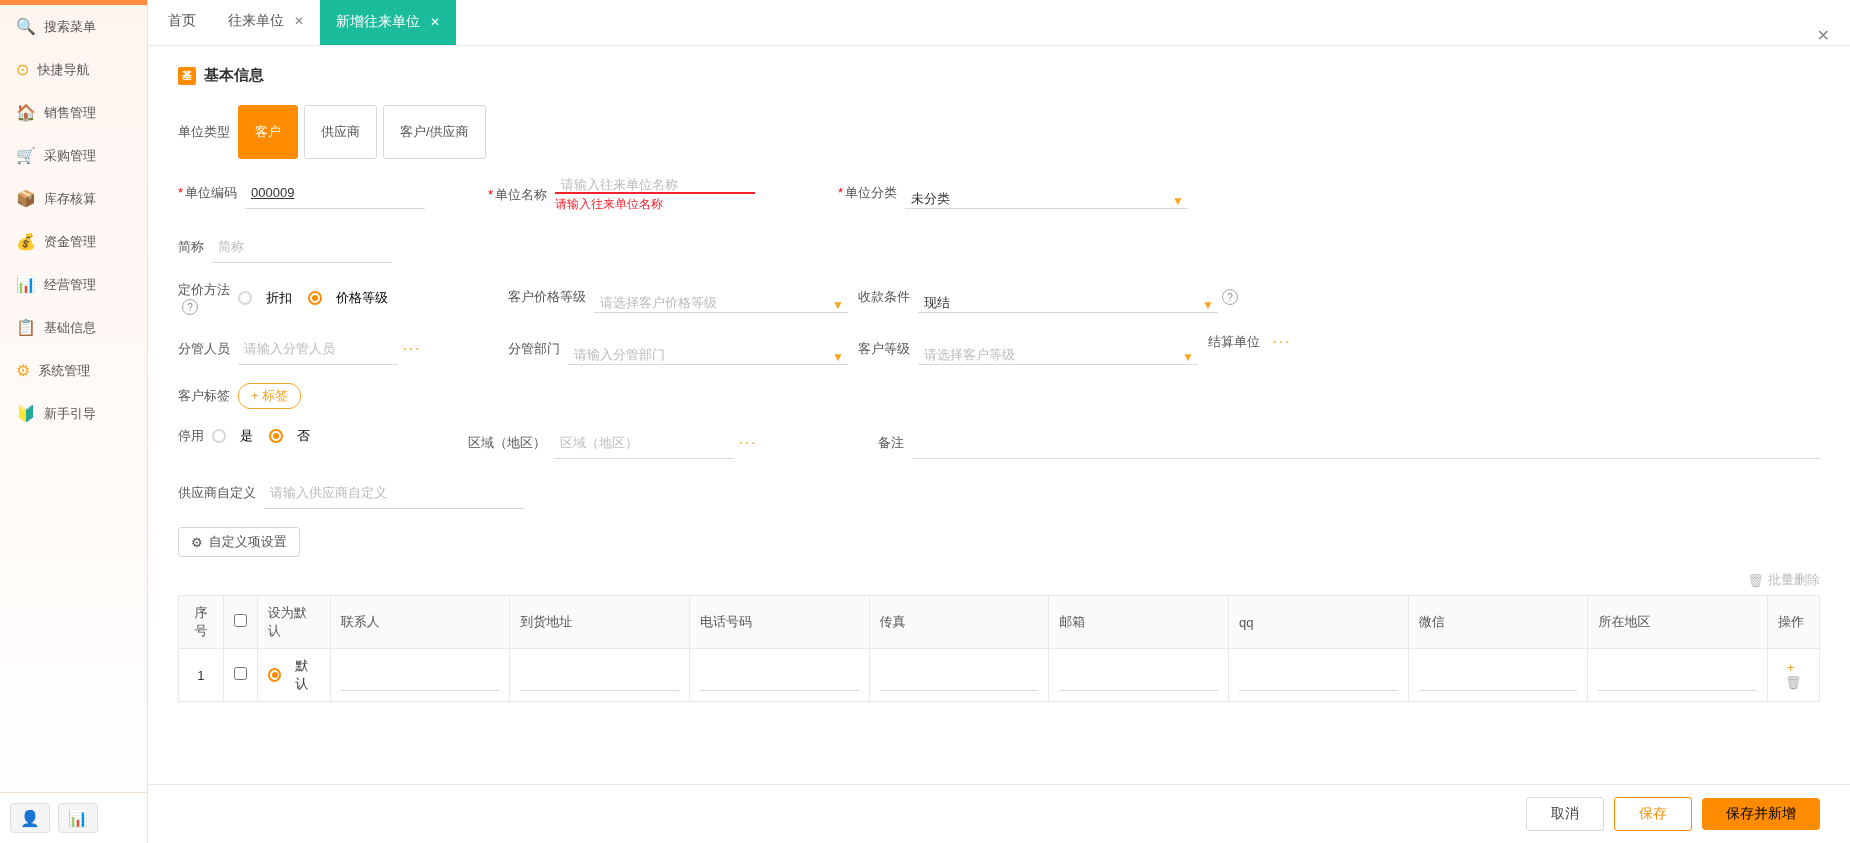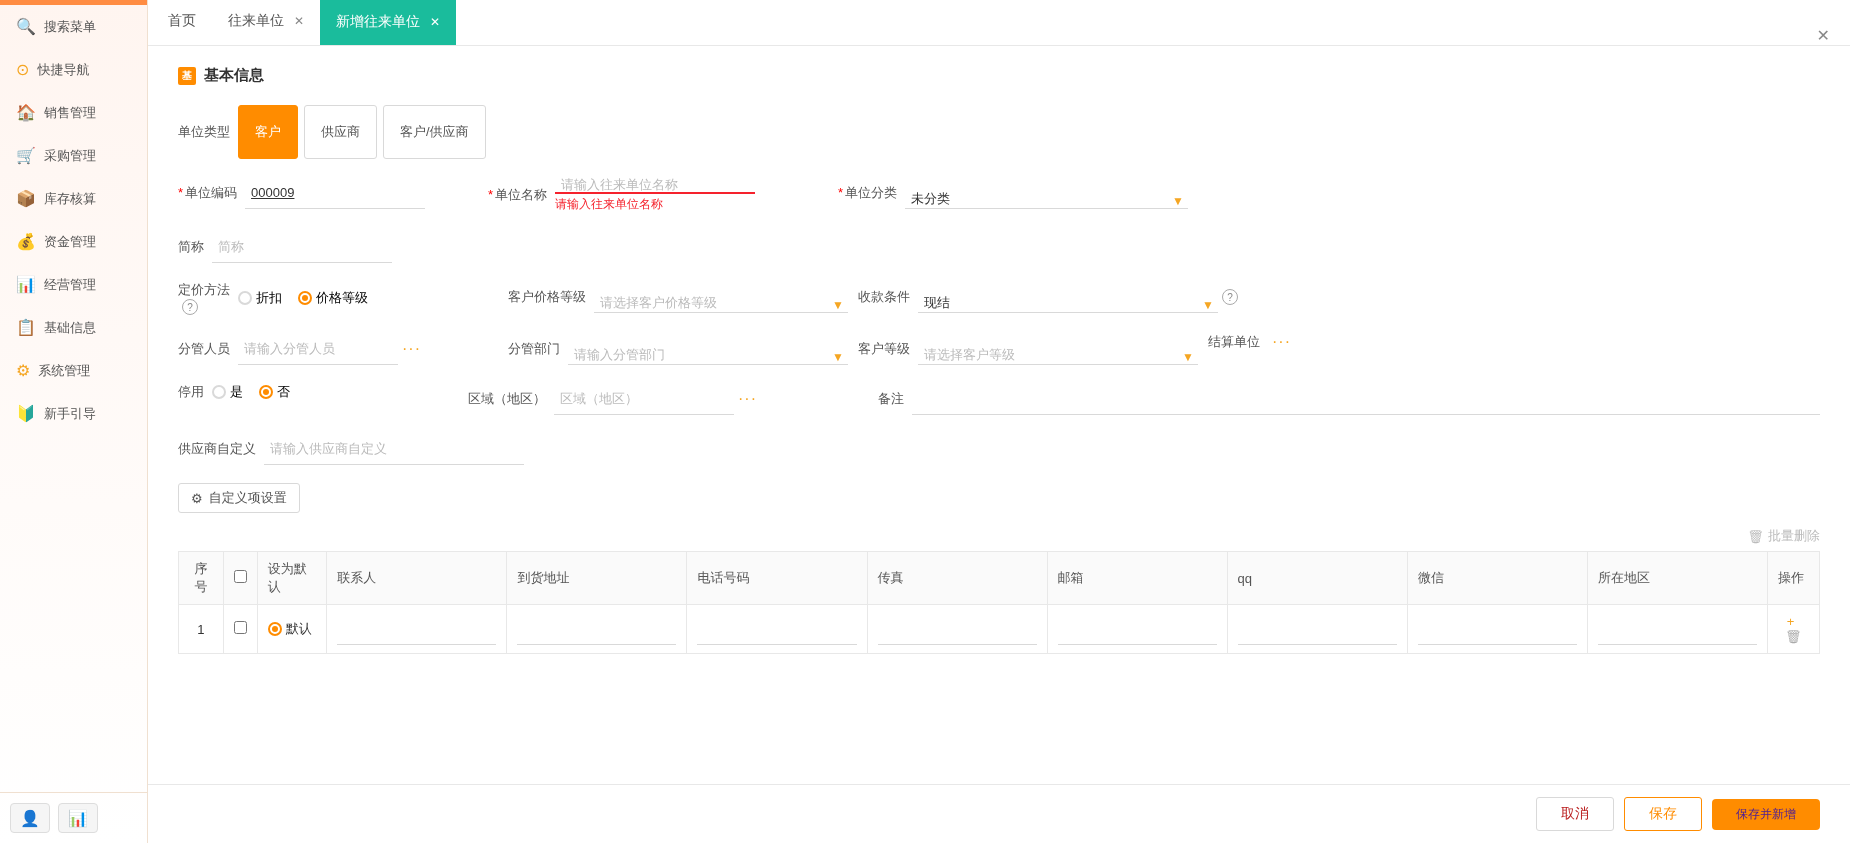--- a/index.html
+++ b/index.html
@@ -169,21 +169,21 @@
       border-radius: 3px;
       background: #fff;
       cursor: pointer;
       font-size: 13px;
       color: #555;
     }
     .type-btn.active { background: #ff8c00; border-color: #ff8c00; color: #fff; }
 
     
     .radio-group { display: flex; align-items: center; gap: 16px; }
-    .radio-item { display: flex; align-items: center; gap: 4px; cursor: pointer; }
+    .radio-item { display: flex; align-items: center; gap: 14px; cursor: pointer; }
     .radio-circle {
       width: 14px; height: 14px;
       border-radius: 50%;
       border: 2px solid #d9d9d9;
       display: flex; align-items: center; justify-content: center;
     }
     .radio-circle.checked { border-color: #ff8c00; }
     .radio-circle.checked::after {
       content: '';
       width: 6px; height: 6px;
@@ -276,39 +276,39 @@
       gap: 10px;
       flex-shrink: 0;
     }
     .btn-cancel {
       padding: 7px 24px;
       border: 1px solid #d9d9d9;
       border-radius: 3px;
       background: #fff;
       cursor: pointer;
       font-size: 14px;
-      color: #b91c1c;
+      color: #404040;
     }
     .btn-save {
       padding: 7px 24px;
       border: 1px solid #ff8c00;
       border-radius: 3px;
       background: #fff;
       cursor: pointer;
       font-size: 14px;
       color: #ff8c00;
     }
     .btn-save-new {
       padding: 7px 24px;
       border: none;
       border-radius: 4px;
       background: #ff8c00;
       cursor: pointer;
-      font-size: 12px;
-      color: #4c1d95;
+      font-size: 14px;
+      color: #000000;
     }
 
     .field-with-error { display: flex; flex-direction: column; flex: 1; }
   </style>
 </head>
 <body>
 
 <div class="sidebar">
   <div class="sidebar-top"></div>
   <div class="sidebar-item">
@@ -473,20 +473,26 @@
           <span class="form-select-text">请选择客户等级</span>
           <span class="select-arrow">▼</span>
         </div>
       </div>
       <div class="form-field" style="flex:1;">
         <span class="form-label">结算单位</span>
         <span class="ellipsis-btn">···</span>
       </div>
     </div>
 
+    <div class="form-row">
+      <div class="form-field">
+        <span class="form-label">客户标签</span>
+        <button class="tag-btn">+ 标签</button>
+      </div>
+    </div>
 
     <div class="form-row">
       <div class="form-field" style="flex:0 0 280px;">
         <span class="form-label">停用</span>
         <div class="radio-group">
           <label class="radio-item">
             <div class="radio-circle"></div>
             <span>是</span>
           </label>
           <label class="radio-item">

